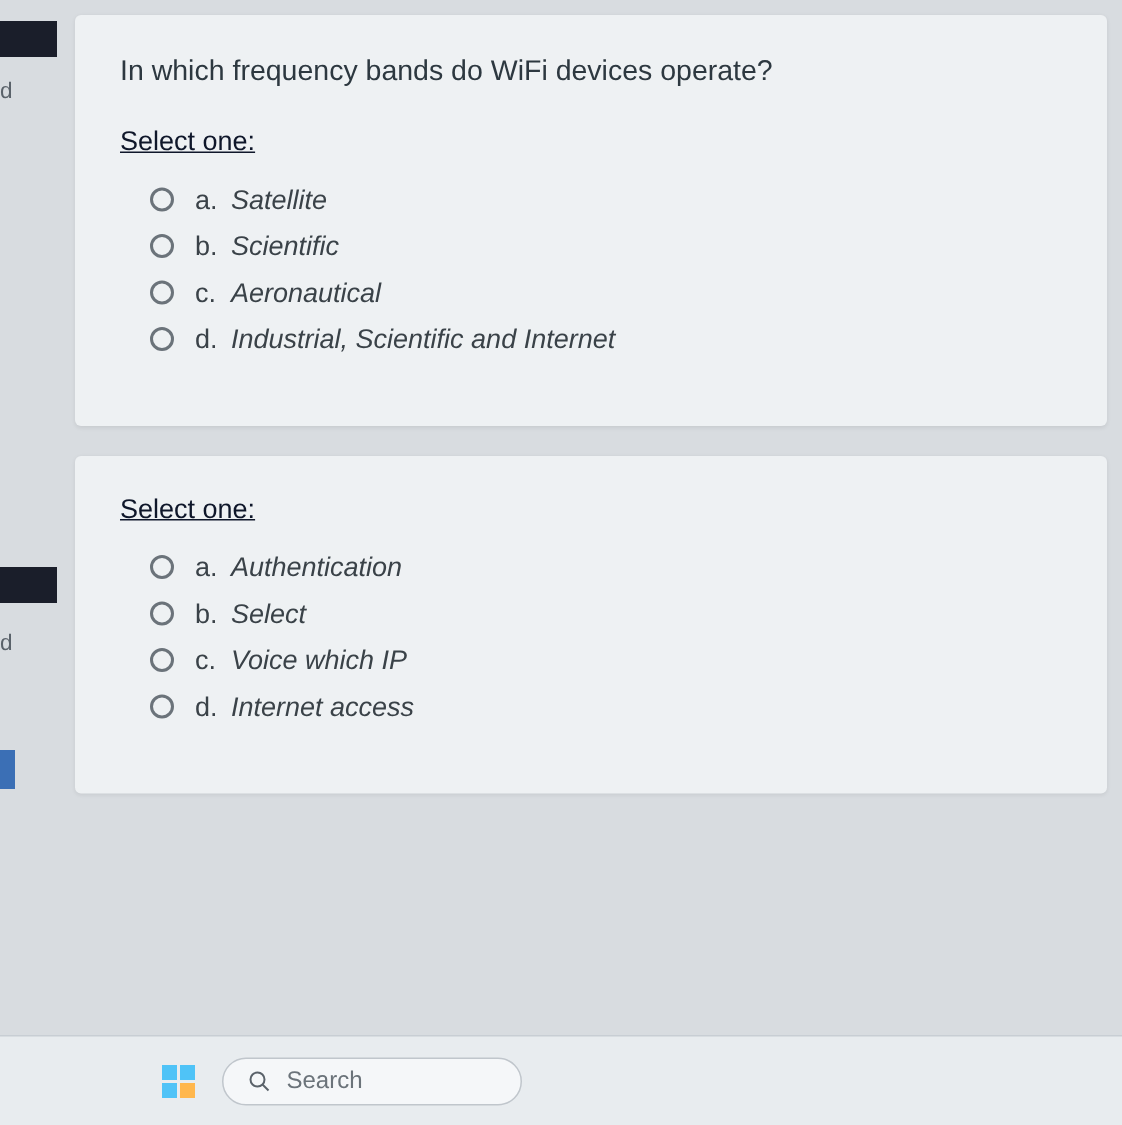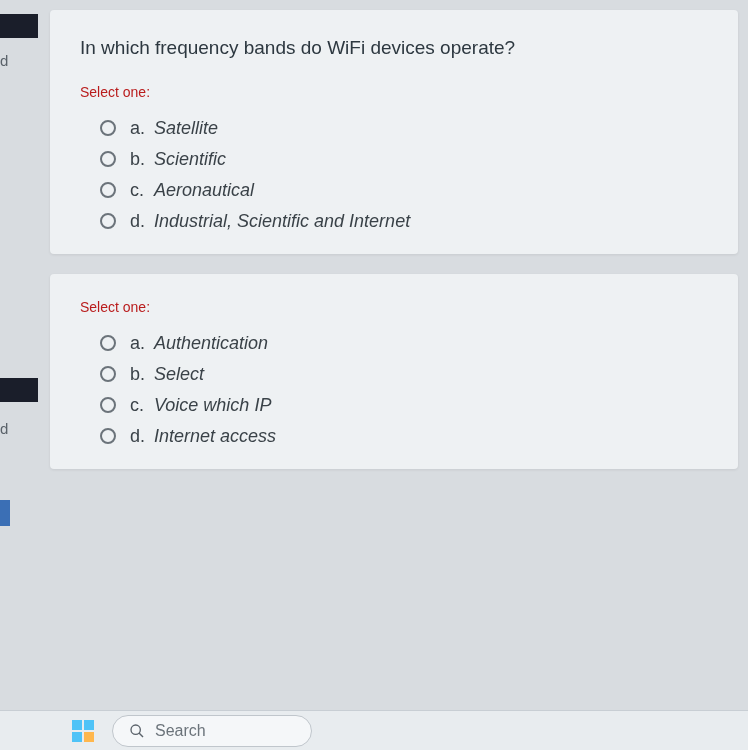--- a/index.html
+++ b/index.html
@@ -15,34 +15,35 @@
       color: #3a4248;
       overflow: hidden;
       position: relative;
     }
     .content {
       padding: 0 0 0 0;
     }
     .question-card {
       background: #eef1f3;
       margin: 10px 10px 20px 50px;
-      padding: 25px 30px 12px 30px;
+      padding: 25px 30px 37px 30px;
       border-radius: 4px;
       box-shadow: 0 1px 3px rgba(0,0,0,0.08);
     }
     .question-text {
       font-size: 19px;
       color: #2d3840;
       margin-bottom: 22px;
       line-height: 1.4;
     }
     .select-one {
-      font-size: 14px;
-      color: #b91c1c;
+      font-size: 18px;
+      color: #0f172a;
       margin-bottom: 18px;
+      text-decoration: underline;
     }
     .options {
       padding-left: 20px;
     }
     .option-row {
       display: flex;
       align-items: center;
       margin-bottom: 10px;
       font-size: 18px;
       color: #3a4248;
@@ -83,26 +84,26 @@
       left: 0;
       width: 10px;
       height: 26px;
       background: #3b6fb5;
     }
     .taskbar {
       position: absolute;
       bottom: 0;
       left: 0;
       right: 0;
-      height: 40px;
+      height: 60px;
       background: #e8ecef;
       border-top: 1px solid #c8ced4;
       display: flex;
       align-items: center;
-      padding-left: 72px;
+      padding-left: 108px;
       gap: 18px;
     }
     .win-logo {
       width: 22px;
       height: 22px;
       display: grid;
       grid-template-columns: 1fr 1fr;
       grid-template-rows: 1fr 1fr;
       gap: 2px;
     }

